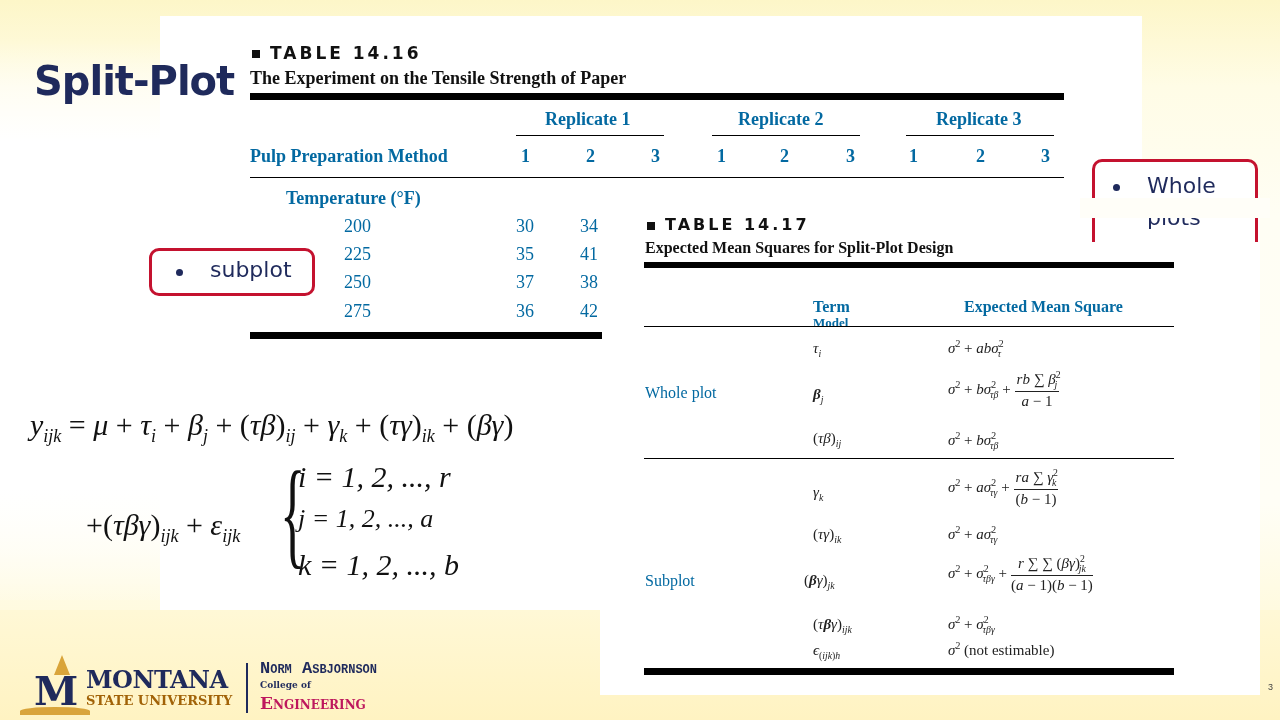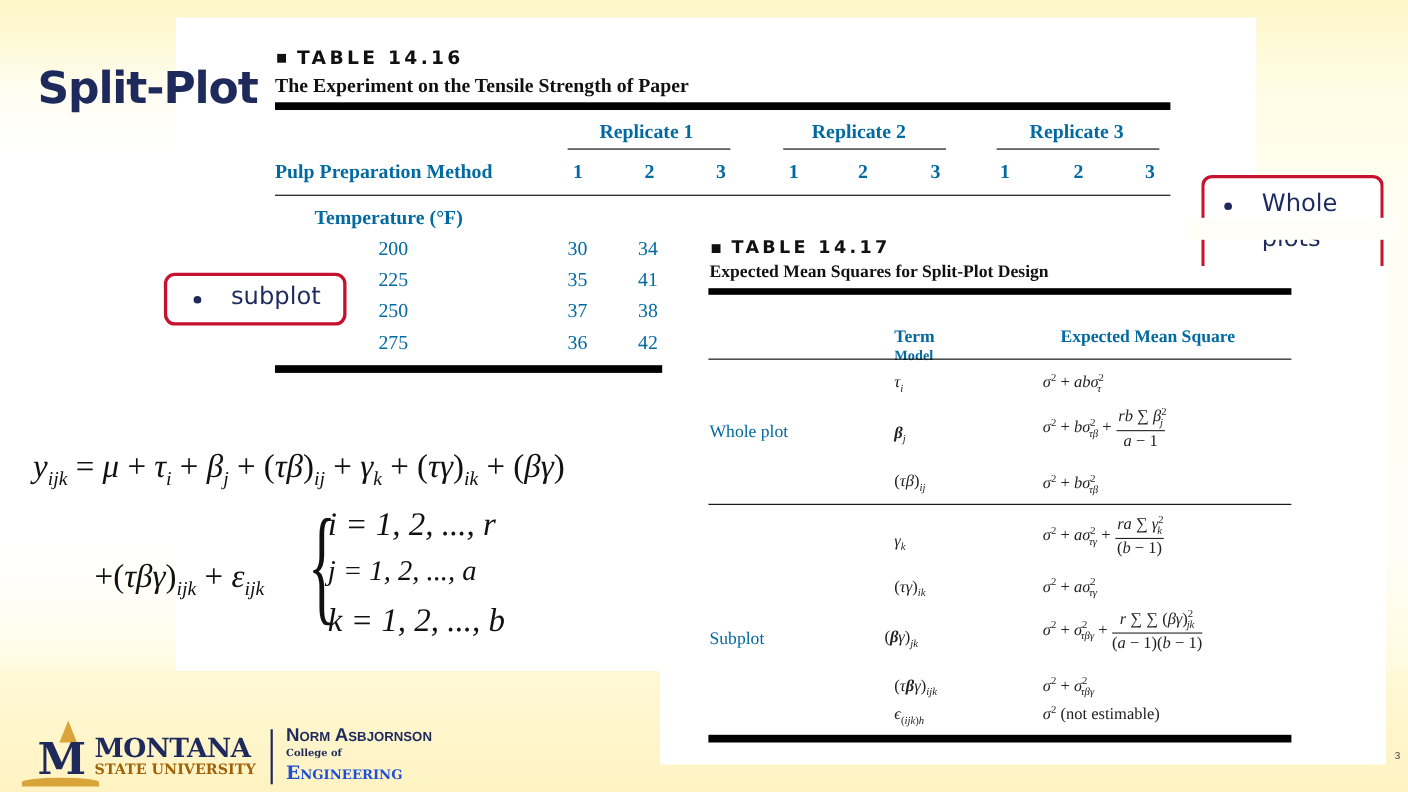--- a/index.html
+++ b/index.html
@@ -40,23 +40,23 @@
   .frac .num { display:block; border-bottom:1px solid #222; padding:0 2px 1px; }
   .frac .den { display:block; padding-top:1px; }
 
   .logo { position:absolute; left:24px; top:655px; }
   .msu-m { position:absolute; left:10px; top:12px; font-family:"DejaVu Serif", serif; font-weight:bold; font-size:40px; color:#1f2a5c; }
   .msu-flame { position:absolute; left:30px; top:0px; width:0; height:0; border-left:8px solid transparent; border-right:8px solid transparent; border-bottom:20px solid #d9a43a; }
   .msu-swoosh { position:absolute; left:-4px; top:52px; width:70px; height:8px; border-radius:50% 50% 0 0; background:#d9a43a; }
   .msu-name { position:absolute; left:62px; top:10px; font-family:"DejaVu Serif", serif; font-weight:bold; font-size:24px; color:#1f2a5c; white-space:nowrap; letter-spacing:-0.5px; }
   .msu-sub { position:absolute; left:62px; top:38px; font-family:"DejaVu Serif", serif; font-weight:bold; font-size:13px; color:#a16207; white-space:nowrap; }
   .msu-div { position:absolute; left:222px; top:8px; width:2px; height:50px; background:#1f2a5c; }
-  .coe-1 { position:absolute; left:236px; top:4px; font-family:Liberation Sans, sans-serif; font-weight:bold; font-size:17px; color:#1f2a5c; white-space:nowrap; font-variant:small-caps; }
+  .coe-1 { position:absolute; left:236px; top:4px; font-family:Liberation Mono, monospace; font-weight:bold; font-size:17px; color:#1f2a5c; white-space:nowrap; font-variant:small-caps; }
   .coe-2 { position:absolute; left:236px; top:25px; font-family:"DejaVu Serif", serif; font-weight:bold; font-size:9px; color:#1f2a5c; white-space:nowrap; }
-  .coe-3 { position:absolute; left:236px; top:38px; font-family:"DejaVu Serif", serif; font-weight:bold; font-size:17px; color:#1d4ed8; white-space:nowrap; font-variant:small-caps; }
+  .coe-3 { position:absolute; left:236px; top:38px; font-family:"DejaVu Serif", serif; font-weight:bold; font-size:17px; color:#be185d; white-space:nowrap; font-variant:small-caps; }
   .slide-num { position:absolute; left:1268px; top:682px; font-size:9px; color:#444; font-family:"Liberation Sans", sans-serif; }
 </style>
 </head>
 <body>
 
 <div class="bg-top"></div>
 <div class="white-left"></div>
 <div class="white-panel"></div>
 <div class="bg-bottom"></div>
 <div class="white-panel2"></div>

